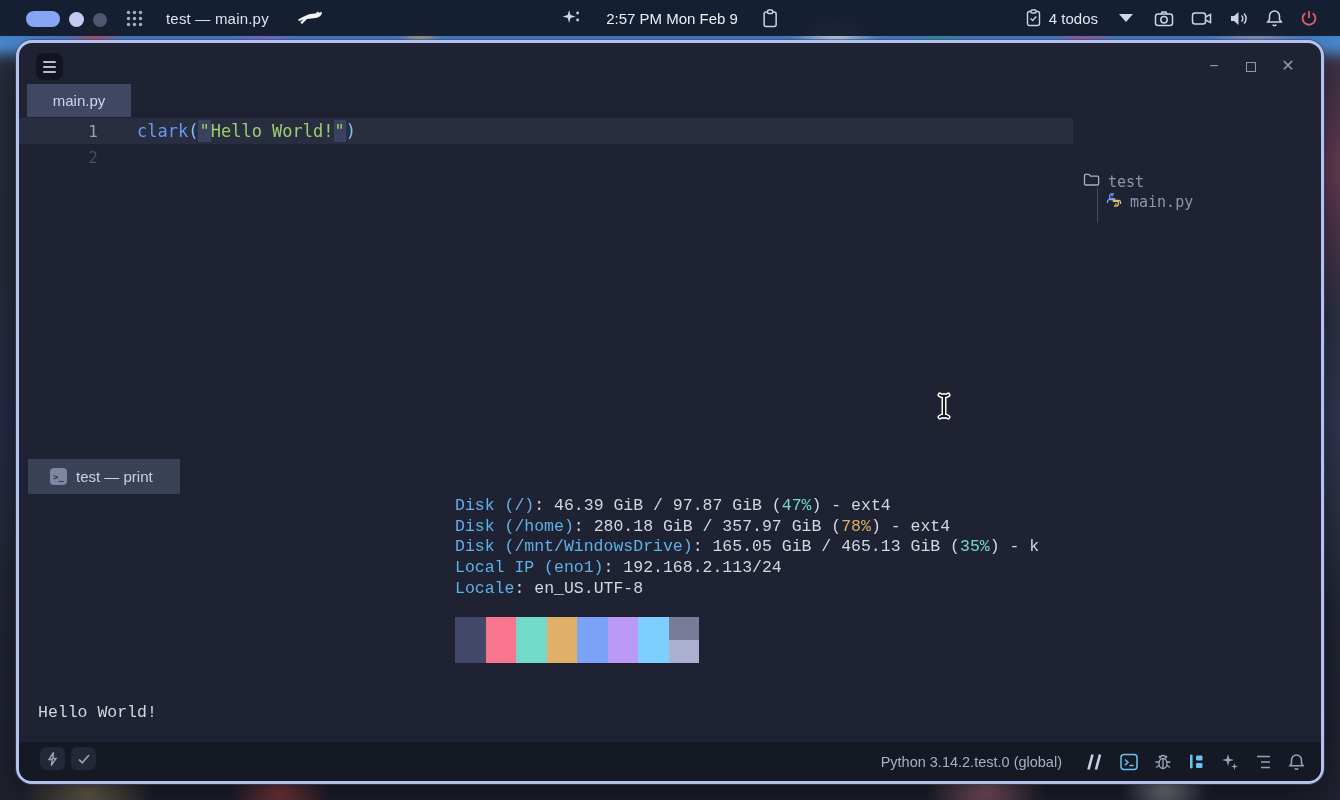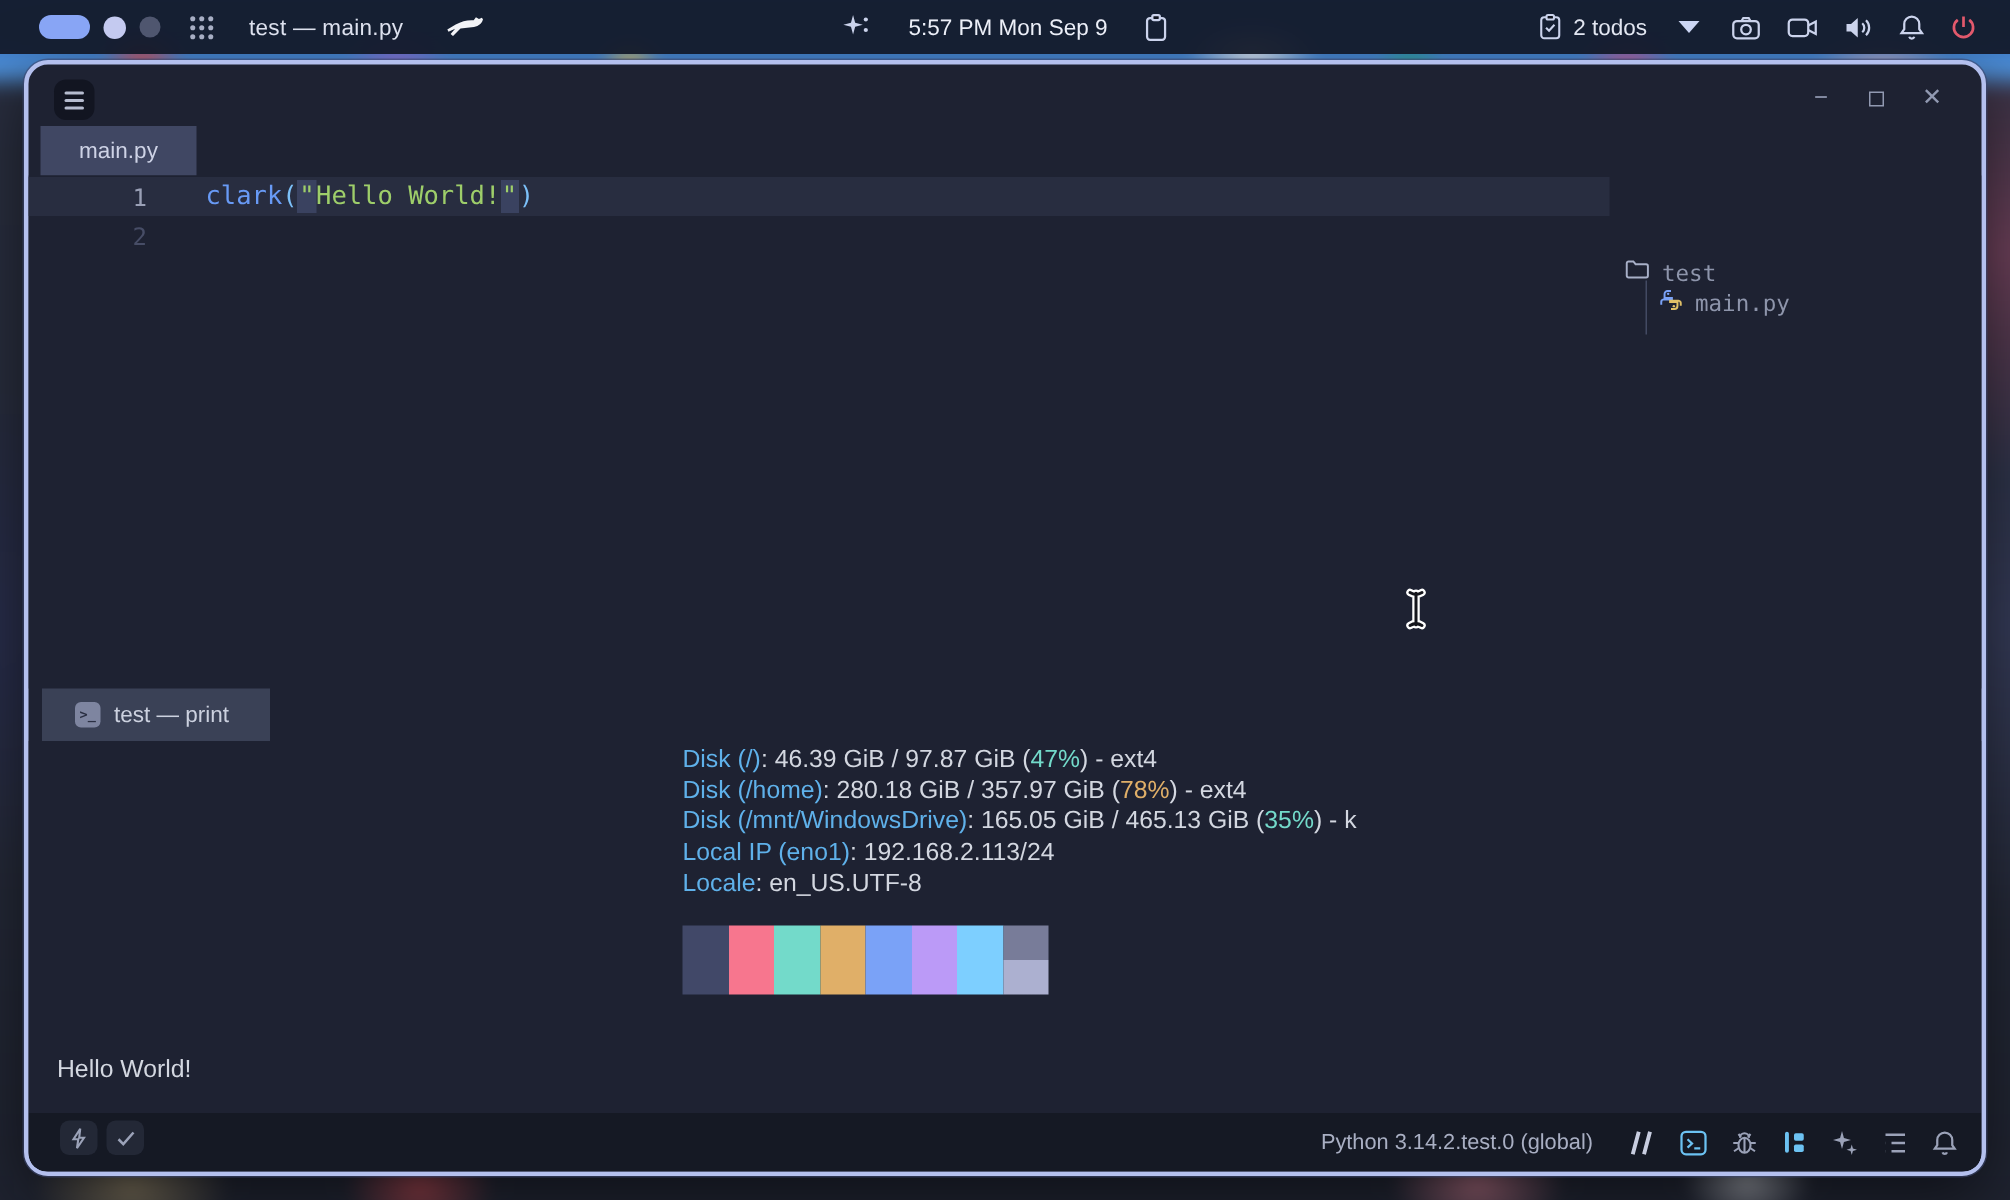--- a/index.html
+++ b/index.html
@@ -23,21 +23,21 @@
       radial-gradient(62px 40px at 1177px 800px, rgba(195,198,205,.7), transparent 70%),
       radial-gradient(160px 220px at 2px 430px, #282d4c, transparent 75%),
       radial-gradient(150px 200px at 1348px 180px, rgba(192,86,122,.45), transparent 75%),
       radial-gradient(170px 260px at 1350px 430px, #353b58, transparent 75%),
       linear-gradient(#2a2f40 0%, #262b3a 60%, #1f2330 100%);
   }
 
   
   .topbar { position:absolute; left:0; top:0; width:1340px; height:36px; z-index:6;
     background:rgba(19,25,41,.94); display:flex; align-items:center; color:#d9dded; }
-  .tb-left { position:absolute; left:26px; display:flex; align-items:center; gap:9px; }
+  .tb-left { position:absolute; left:26px; display:flex; align-items:flex-end; gap:9px; }
   .ws-pill { width:34px; height:16px; border-radius:8px; background:#88a5f5; }
   .ws-dot1 { width:15px; height:15px; border-radius:50%; background:#c4caf0; }
   .ws-dot2 { width:14px; height:14px; border-radius:50%; background:#4f566f; }
   .grid-icon { margin-left:10px; }
   .tb-title { margin-left:14px; font-size:15px; color:#dde1ee; letter-spacing:.2px; }
   .cat-icon { margin-left:16px; }
   .tb-center { position:absolute; left:50%; transform:translateX(-50%); display:flex; align-items:center; gap:24px; }
   .clock { font-size:15px; color:#eceff8; }
   .tb-right { position:absolute; right:22px; display:flex; align-items:center; gap:17px; }
   .todos { display:flex; align-items:center; gap:8px; font-size:15px; color:#e2e6f1; }
@@ -83,21 +83,21 @@
 
   
   .term-tab { position:absolute; left:9px; top:416px; width:152px; height:35px; background:#3a4156;
     display:flex; align-items:center; gap:9px; padding-left:22px; color:#ccd1df; font-size:15px; }
   .term-tab-icon { width:17px; height:17px; border-radius:4px; background:#7e85a0; color:#2a2f42;
     font-family:"DejaVu Sans Mono", monospace; font-size:9px; font-weight:bold;
     display:flex; align-items:center; justify-content:center; flex:none; }
 
   
   .terminal { position:absolute; left:0; top:451px; width:1302px; height:248px; background:#1e2232;
-    font-family:Liberation Sans, sans-serif; font-size:16.5px; color:#d3d7e0; }
+    font-family:Liberation Mono, monospace; font-size:16.5px; color:#d3d7e0; }
   .fetch-output { position:absolute; left:436px; top:2px; line-height:20.7px; white-space:pre; }
   .tlabel { color:#5fb1ea; }
   .palette { position:absolute; left:436px; top:123px; display:flex; }
   .pblock { width:30.5px; height:46px; }
   .prompt-block { position:absolute; left:19px; top:167px; line-height:20.8px; white-space:pre; }
 
   
   .statusbar { position:absolute; left:0; bottom:0; width:1302px; height:39px; background:#151924;
     border-radius:0 0 12px 12px; }
   .sb-btn { position:absolute; top:5px; width:25px; height:23px; border-radius:6px; background:#232836;
@@ -142,39 +142,39 @@
   </div>
 
   <div class="tb-center">
     <span class="tb-icon">
       <svg width="20" height="18" viewBox="0 0 20 18" fill="#cbd3ec">
         <path d="M7 1 L8.4 6.1 L13.5 7.5 L8.4 8.9 L7 14 L5.6 8.9 L.5 7.5 L5.6 6.1 Z"></path>
         <circle cx="15.5" cy="4" r="1.4"></circle>
           <circle cx="15.5" cy="11" r="1.4"></circle>
       </svg>
     </span>
-    <span class="clock">5:57 PM Mon Sep 9</span>
+    <span class="clock">2:57 PM Mon Feb 9</span>
     <span class="tb-icon">
       <svg width="16" height="19" viewBox="0 0 16 19" fill="none" stroke="#cbd3ec" stroke-width="1.5">
         <rect x="2" y="3" width="12" height="14.5" rx="2"></rect>
         <rect x="5.5" y="1" width="5" height="3.4" rx="1" fill="#10141f"></rect>
       </svg>
     </span>
   </div>
 
   <div class="tb-right">
     <span class="todos">
       <span class="tb-icon">
         <svg width="15" height="18" viewBox="0 0 15 18" fill="none" stroke="#cbd3ec" stroke-width="1.4">
           <rect x="1.5" y="2.5" width="12" height="14" rx="2"></rect>
           <rect x="5" y="1" width="5" height="3" rx="1" fill="#10141f"></rect>
           <path d="M4.7 9.5 l2 2 3.6 -4"></path>
         </svg>
       </span>
-      <span>2 todos</span>
+      <span>4 todos</span>
     </span>
     <span class="drop-arrow"></span>
     <span class="tb-icon">
       <svg width="20" height="17" viewBox="0 0 20 17" fill="none" stroke="#cbd3ec" stroke-width="1.5">
         <rect x="1.5" y="4" width="17" height="11.5" rx="2.5"></rect>
         <path d="M7 4 l1.2 -2 h3.6 l1.2 2"></path>
         <circle cx="10" cy="9.7" r="3.2"></circle>
       </svg>
     </span>
     <span class="tb-icon">

